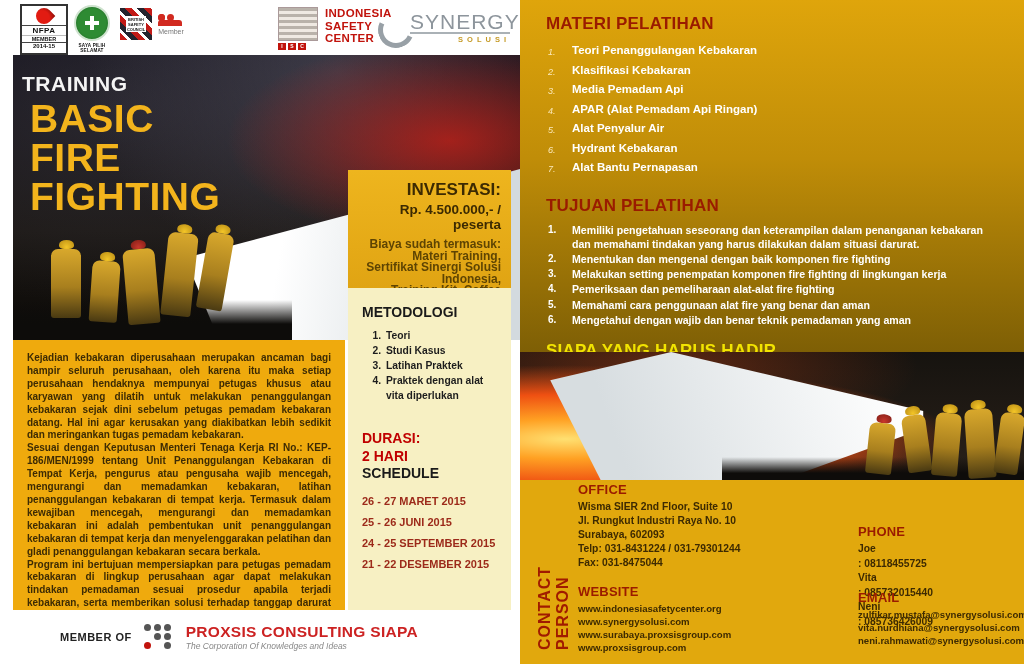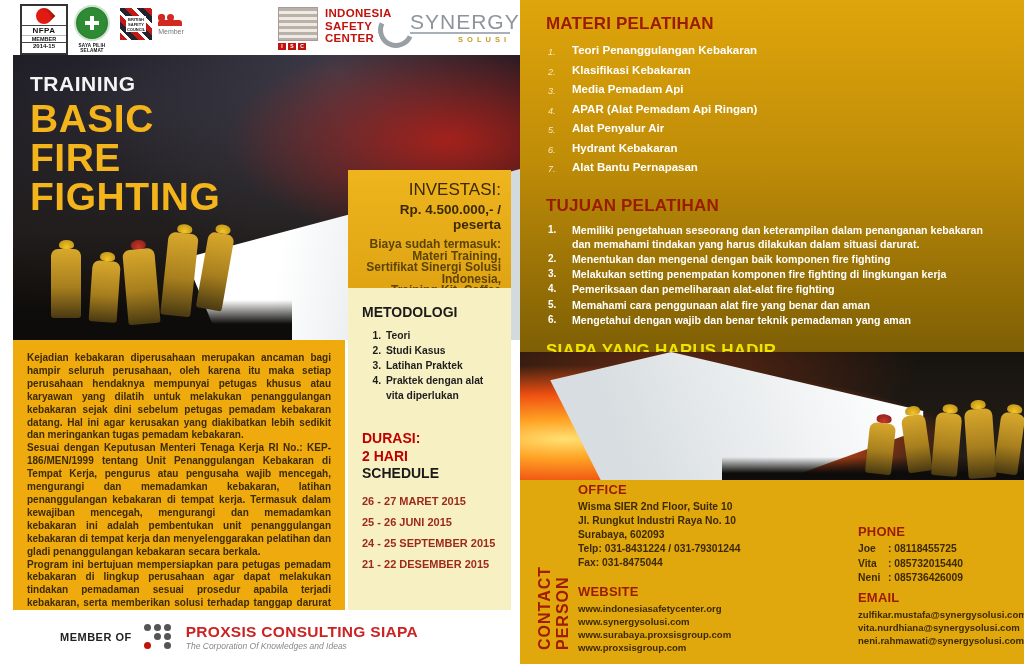--- a/index.html
+++ b/index.html
@@ -49,33 +49,33 @@
     background:
       radial-gradient(ellipse at 86% 30%, rgba(194,32,24,.8), rgba(194,32,24,0) 36%),
       radial-gradient(ellipse at 64% 6%, rgba(90,88,104,.55), rgba(90,88,104,0) 55%),
       radial-gradient(ellipse at 20% 18%, rgba(62,60,72,.5), rgba(62,60,72,0) 60%),
       linear-gradient(180deg,#121018 0%,#1b1713 62%,#0c0a08 100%);}
   .hero .foam{position:absolute;right:0;bottom:0;width:66%;height:60%;
       background:linear-gradient(100deg,#ffffff 30%,#d3dade 85%);
       clip-path:polygon(0 52%,100% 0,100% 100%,10% 100%);filter:blur(.4px);}
   .hero .ground{position:absolute;left:0;bottom:0;width:55%;height:14%;
       background:linear-gradient(180deg,rgba(10,9,8,0),#0d0c0a 60%);}
-  .kicker{position:absolute;left:17px;top:17px;color:#f4f4f4;font-weight:bold;font-size:21px;letter-spacing:.5px;}
+  .kicker{position:absolute;left:9px;top:17px;color:#f4f4f4;font-weight:bold;font-size:21px;letter-spacing:.5px;}
   .title{position:absolute;left:17px;top:44px;color:#f3b41c;font-weight:bold;font-size:39px;line-height:39px;letter-spacing:.5px;}
   
   .ff{position:absolute;}
   .ff .helm{width:15px;height:9px;background:radial-gradient(circle at 50% 80%,#f3c528,#b78a14);border-radius:50% 50% 35% 35%;margin:0 auto;}
   .ff .body{width:100%;height:calc(100% - 9px);background:linear-gradient(180deg,#d8a82c 0%,#a87f1e 55%,#4a3a12 100%);
       border-radius:7px 7px 3px 3px;}
   .ff.red .helm{background:radial-gradient(circle at 50% 80%,#c8372c,#7e1d15);}
   
   .investasi{position:absolute;left:348px;top:170px;width:163px;height:118px;z-index:3;
       background:linear-gradient(180deg,#eeb51e 0%,#e0a413 100%);color:#3c2a02;
       padding:10px 10px 0 10px;box-sizing:border-box;text-align:right;}
-  .investasi .h{font-size:17px;font-weight:normal;}
+  .investasi .h{font-size:17px;font-weight:bold;}
   .investasi .price{font-size:13.5px;font-weight:bold;margin-top:2px;}
   .investasi .inc{font-size:12px;line-height:11.5px;margin-top:7px;color:#5e4403;font-weight:bold;white-space:pre-line;}
   
   .cream{position:absolute;left:348px;top:288px;width:163px;height:322px;z-index:3;
       background:#f7f0c3;box-sizing:border-box;padding:16px 12px 0 14px;color:#1d1d1d;}
   .cream h3{margin:0;font-size:14px;font-weight:bold;color:#1a1a1a;}
   .cream ol{margin:8px 0 0 0;padding-left:22px;font-size:10.3px;font-weight:bold;line-height:15px;}
   .cream ol li{padding-left:2px;}
   .durasi{margin-top:26px;color:#c00000;font-weight:bold;font-size:14px;line-height:18px;white-space:pre-line;}
   .sched-h{margin-top:30px;}
@@ -121,21 +121,21 @@
       background:linear-gradient(180deg,rgba(12,10,8,0),#0e0c0a 70%);}
   
   .r-bot{position:absolute;left:0;top:480px;width:504px;height:184px;background:#e1a80d;overflow:hidden;}
   .vlabel{position:absolute;left:16px;top:18px;height:152px;writing-mode:vertical-rl;transform:rotate(180deg);
       color:#a01b00;font-weight:bold;font-size:16px;letter-spacing:1px;}
   .cblock h4{margin:0 0 3px 0;font-size:13px;font-weight:bold;color:#9a1b00;letter-spacing:.2px;}
   .cblock{position:absolute;color:#3d2a02;}
   .clines{font-size:10.3px;font-weight:bold;line-height:14px;white-space:pre-line;}
   .office{left:58px;top:2px;}
   .phone{left:338px;top:44px;}
-  .phone .row{display:flex;font-size:10.3px;font-weight:bold;line-height:14.5px;}
+  .phone .row{display:flex;font-size:10.3px;font-weight:bold;line-height:14.5px;flex-direction:column;}
   .phone .row .nm{width:30px;}
   .phone .row .no::before{content:":\00a0 ";}
   .website{left:58px;top:104px;}
   .website .clines{font-size:9.6px;line-height:13px;}
   .email{left:338px;top:110px;}
   .email .clines{font-size:9.6px;line-height:13px;}
 </style>
 </head>
 <body>
 

